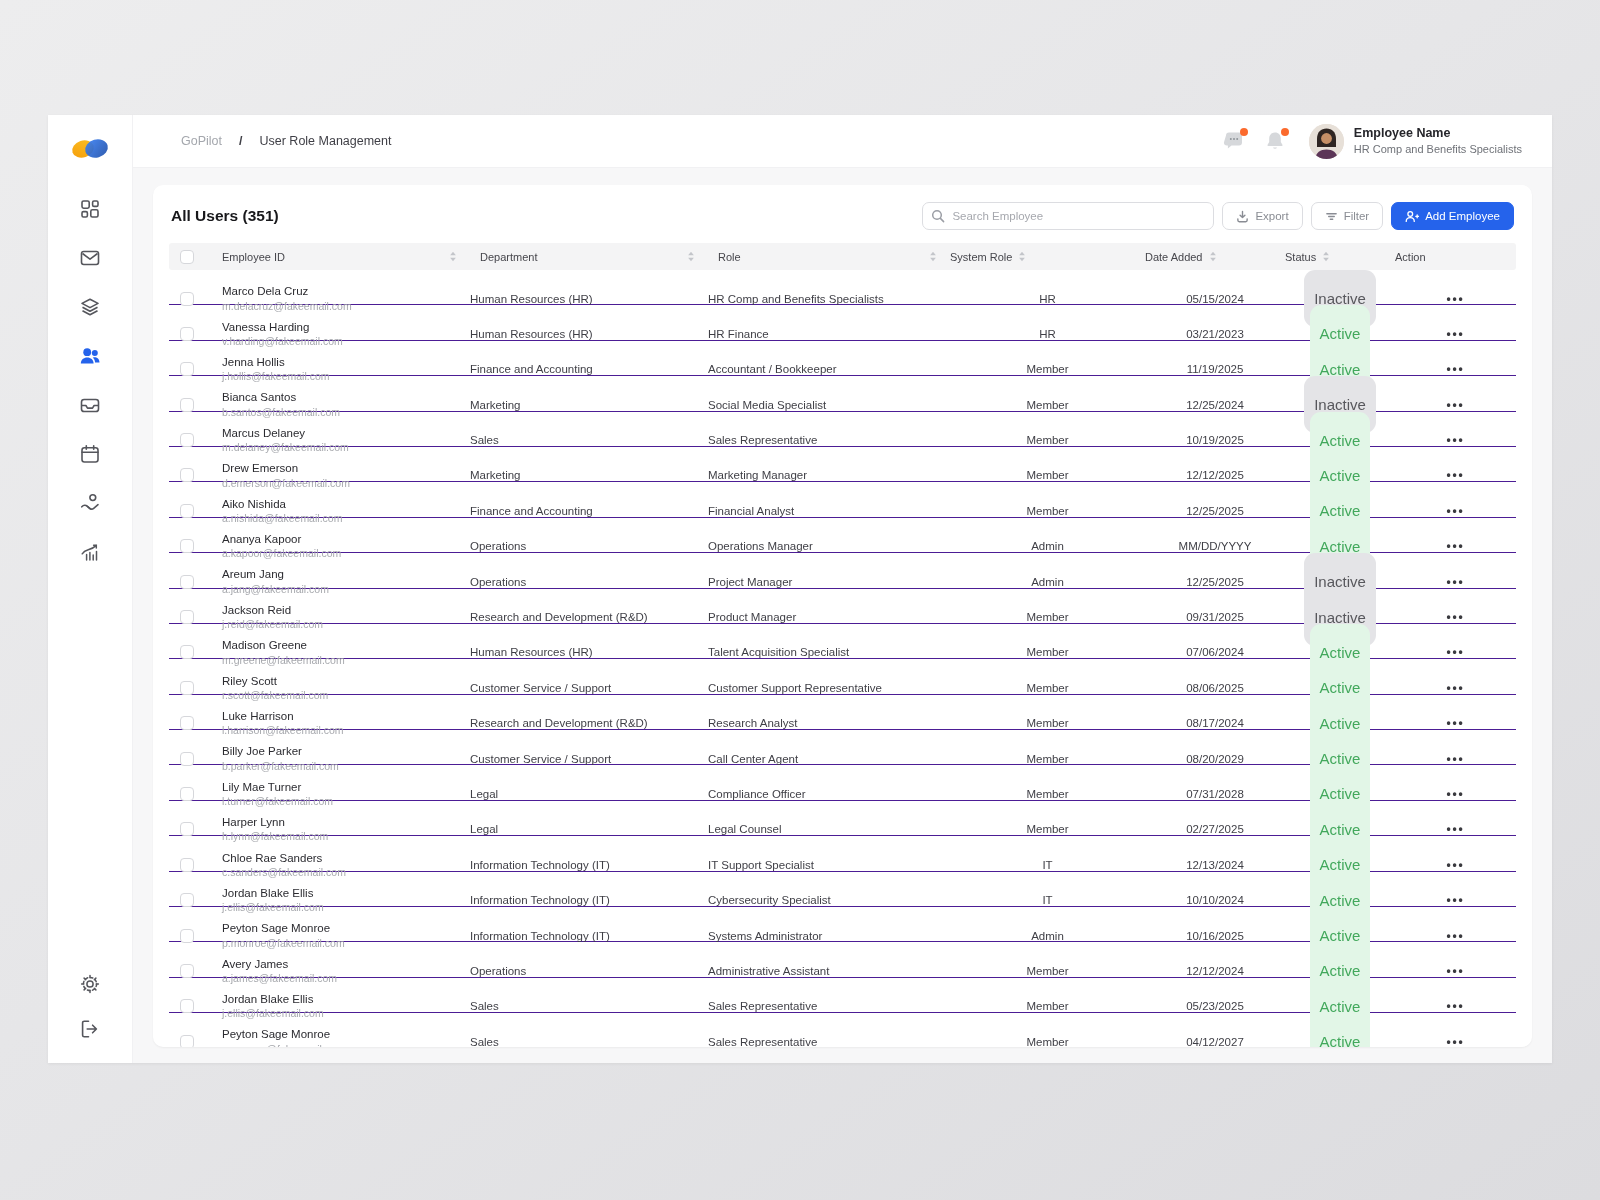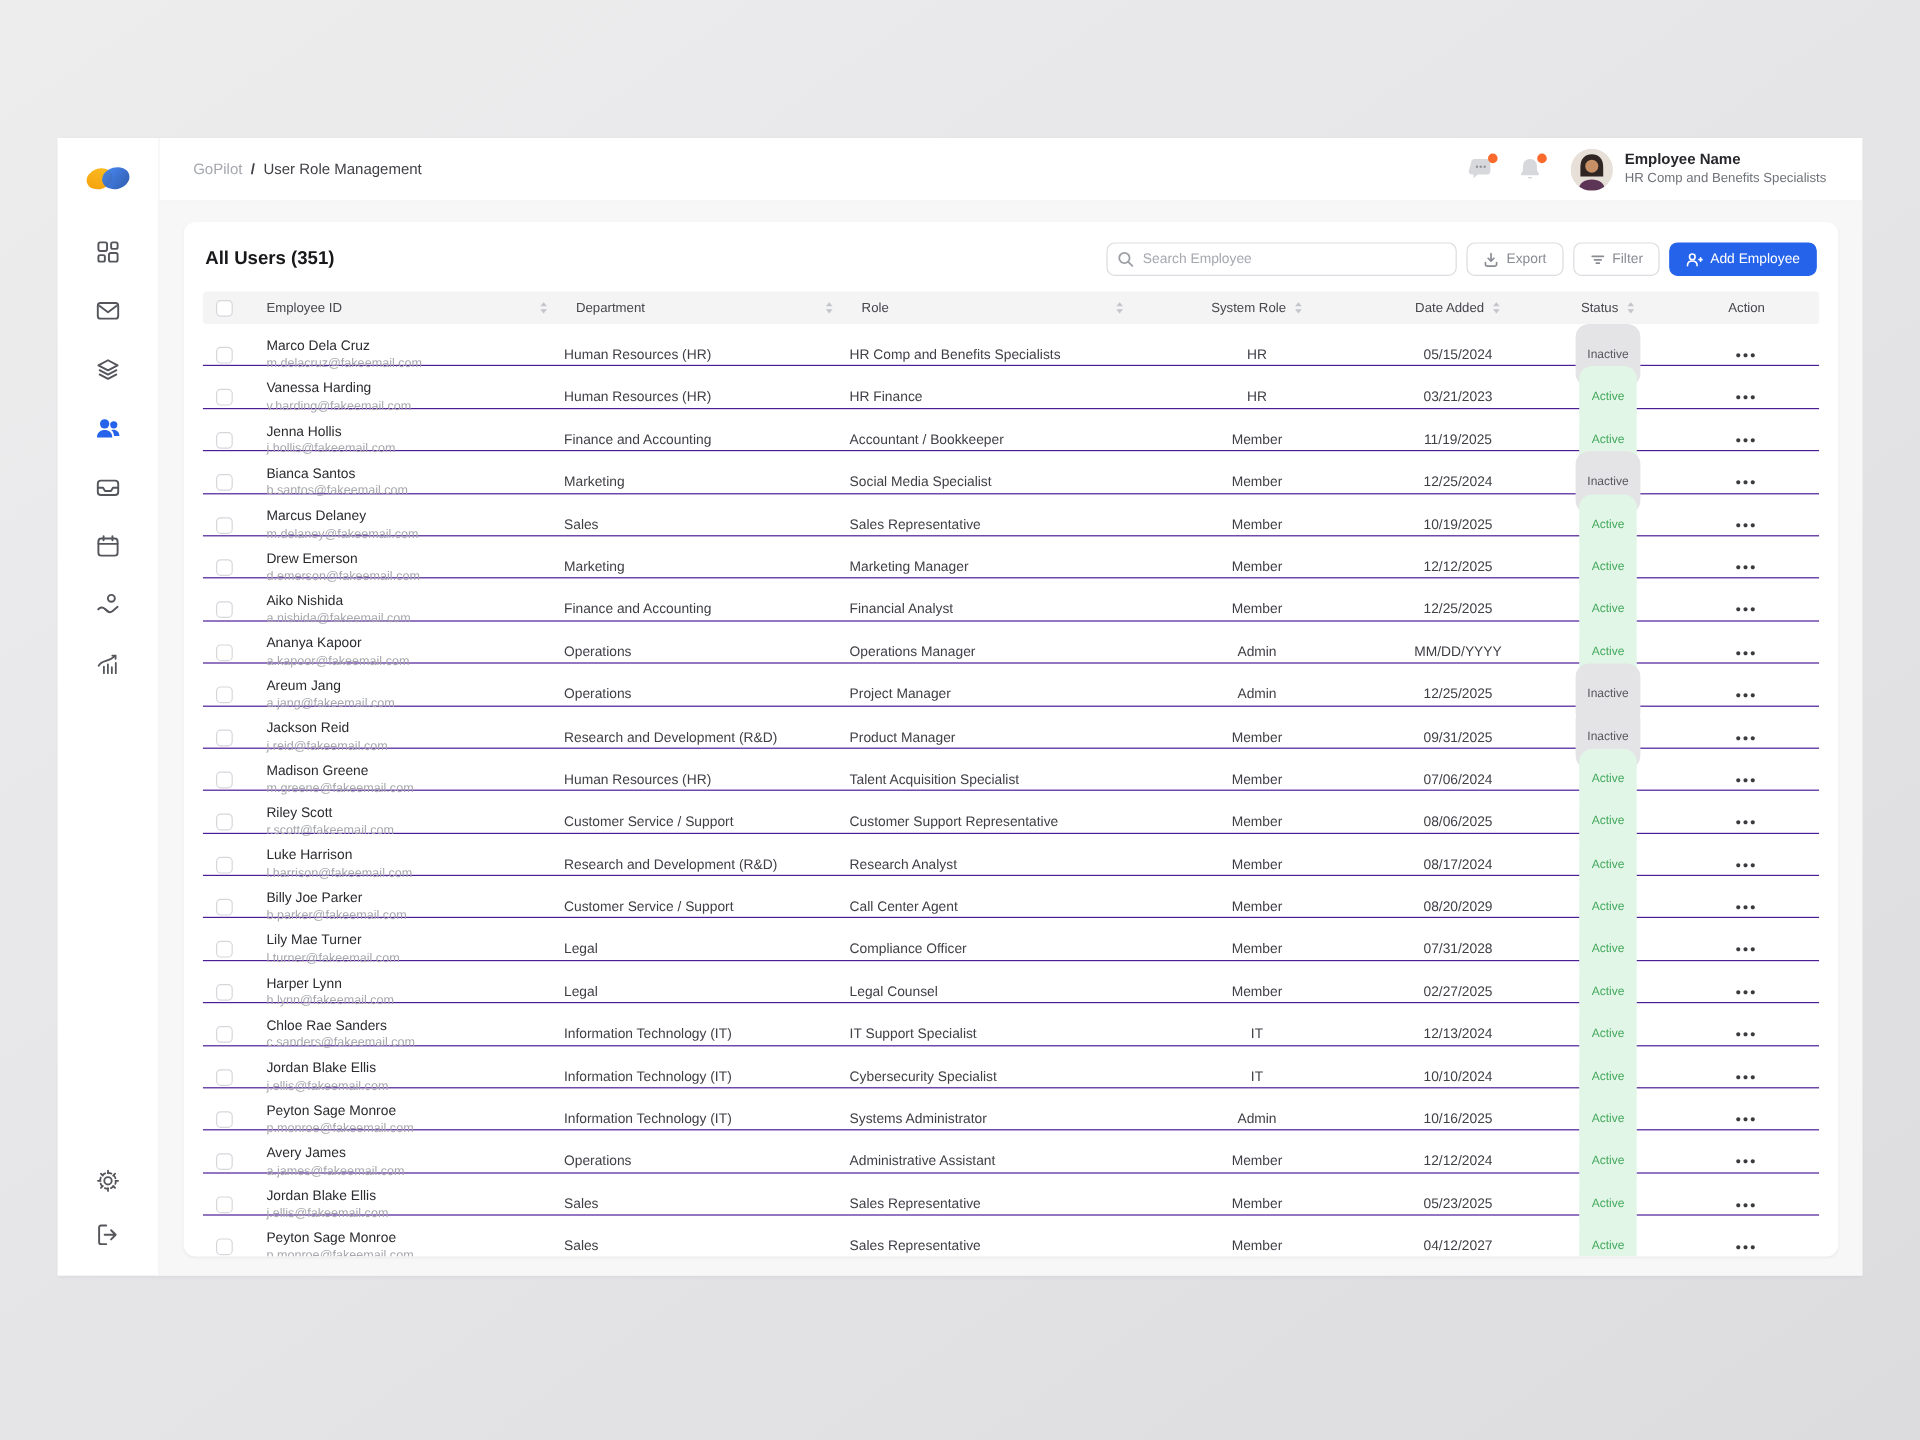--- a/index.html
+++ b/index.html
@@ -23,21 +23,21 @@
   .nav { display:flex; flex-direction:column; gap:25px; align-items:center; }
   .nav-item { width:24px; height:24px; display:flex; align-items:center; justify-content:center; cursor:pointer; }
   .nav-item svg { width:22px; height:22px; }
   .sidebar-footer { margin-top:auto; display:flex; flex-direction:column; gap:21px; align-items:center; }
   
   .main { flex:1; display:flex; flex-direction:column; min-width:0; }
   .topbar {
     height:53px; flex:0 0 53px; background:#fff; border-bottom:1px solid #f1f1f3;
     display:flex; align-items:center; padding:0 30px 0 28px;
   }
-  .breadcrumb { display:flex; align-items:center; gap:7px; font-size:12.5px; }
+  .breadcrumb { display:flex; align-items:center; gap:17px; font-size:12.5px;margin-left:20px; }
   .crumb-root { color:#a4a7ad; }
   .crumb-sep { color:#3f3f46; font-weight:700; }
   .crumb-current { color:#3f3f46; }
   .topbar-right { margin-left:auto; display:flex; align-items:center; gap:17px; }
   .icon-badge { position:relative; width:24px; height:22px; cursor:pointer; }
   .badge-dot { position:absolute; top:-2px; right:-1px; width:8px; height:8px; border-radius:50%; background:#fb6a2d; }
   .user-chip { display:flex; align-items:center; gap:10px; margin-left:4px; cursor:pointer; }
   .avatar { width:35px; height:35px; border-radius:50%; overflow:hidden; background:#e9e2dc; flex:0 0 35px; }
   .user-name { font-size:12.5px; font-weight:700; color:#26262b; line-height:1.25; }
   .user-role { font-size:11px; color:#6f7278; line-height:1.3; }
@@ -65,31 +65,31 @@
   }
   .btn-primary { background:#2563eb; border-color:#2563eb; color:#fff; }
   
   .grid-cols { display:grid; grid-template-columns:43px 258px 238px 242px 195px 140px 110px 1fr; }
   .thead {
     background:#f4f4f5; border-radius:3px; height:27px; align-items:center;
     font-size:11px; color:#46464c; flex:0 0 27px;
   }
   .th { display:flex; align-items:center; }
   .th.spread { justify-content:space-between; padding:0 13px 0 10px; }
-  .th.center { justify-content:center; gap:6px; }
+  .th.center { gap:6px; }
   .table-body { flex:1; min-height:0; overflow:hidden; }
   .row { height:35.4px; align-items:center; border-bottom:1px solid #4c1d95; font-size:11.5px; color:#3f3f46; }
   .cell { display:flex; align-items:center; }
   .cell.center { justify-content:center; }
   .cell-check { padding-left:11px; }
   .checkbox { width:14px; height:14px; border:1.5px solid #d6d7db; border-radius:4px; background:#fff; cursor:pointer; }
   .cell-id { display:flex; flex-direction:column; justify-content:center; gap:1px; padding:0 10px; }
   .emp-name { color:#2b2b30; font-size:11.5px; line-height:1.25; }
   .emp-email { color:#a6a8ad; font-size:10.5px; line-height:1.25; }
-  .badge { font-size:10px; padding:21px 10px; border-radius:11px; line-height:1; }
+  .badge { font-size:15px; padding:21px 10px; border-radius:11px; line-height:1; }
   .badge.active { background:#e2f6e7; color:#42a85c; }
   .badge.inactive { background:#e4e4e7; color:#57575c; }
   .dots { color:#3a3a3f; font-size:12px; font-weight:700; letter-spacing:1.8px; cursor:pointer; }
 </style>
 </head>
 <body>
 
 <div class="window">
 
   <aside class="sidebar">

